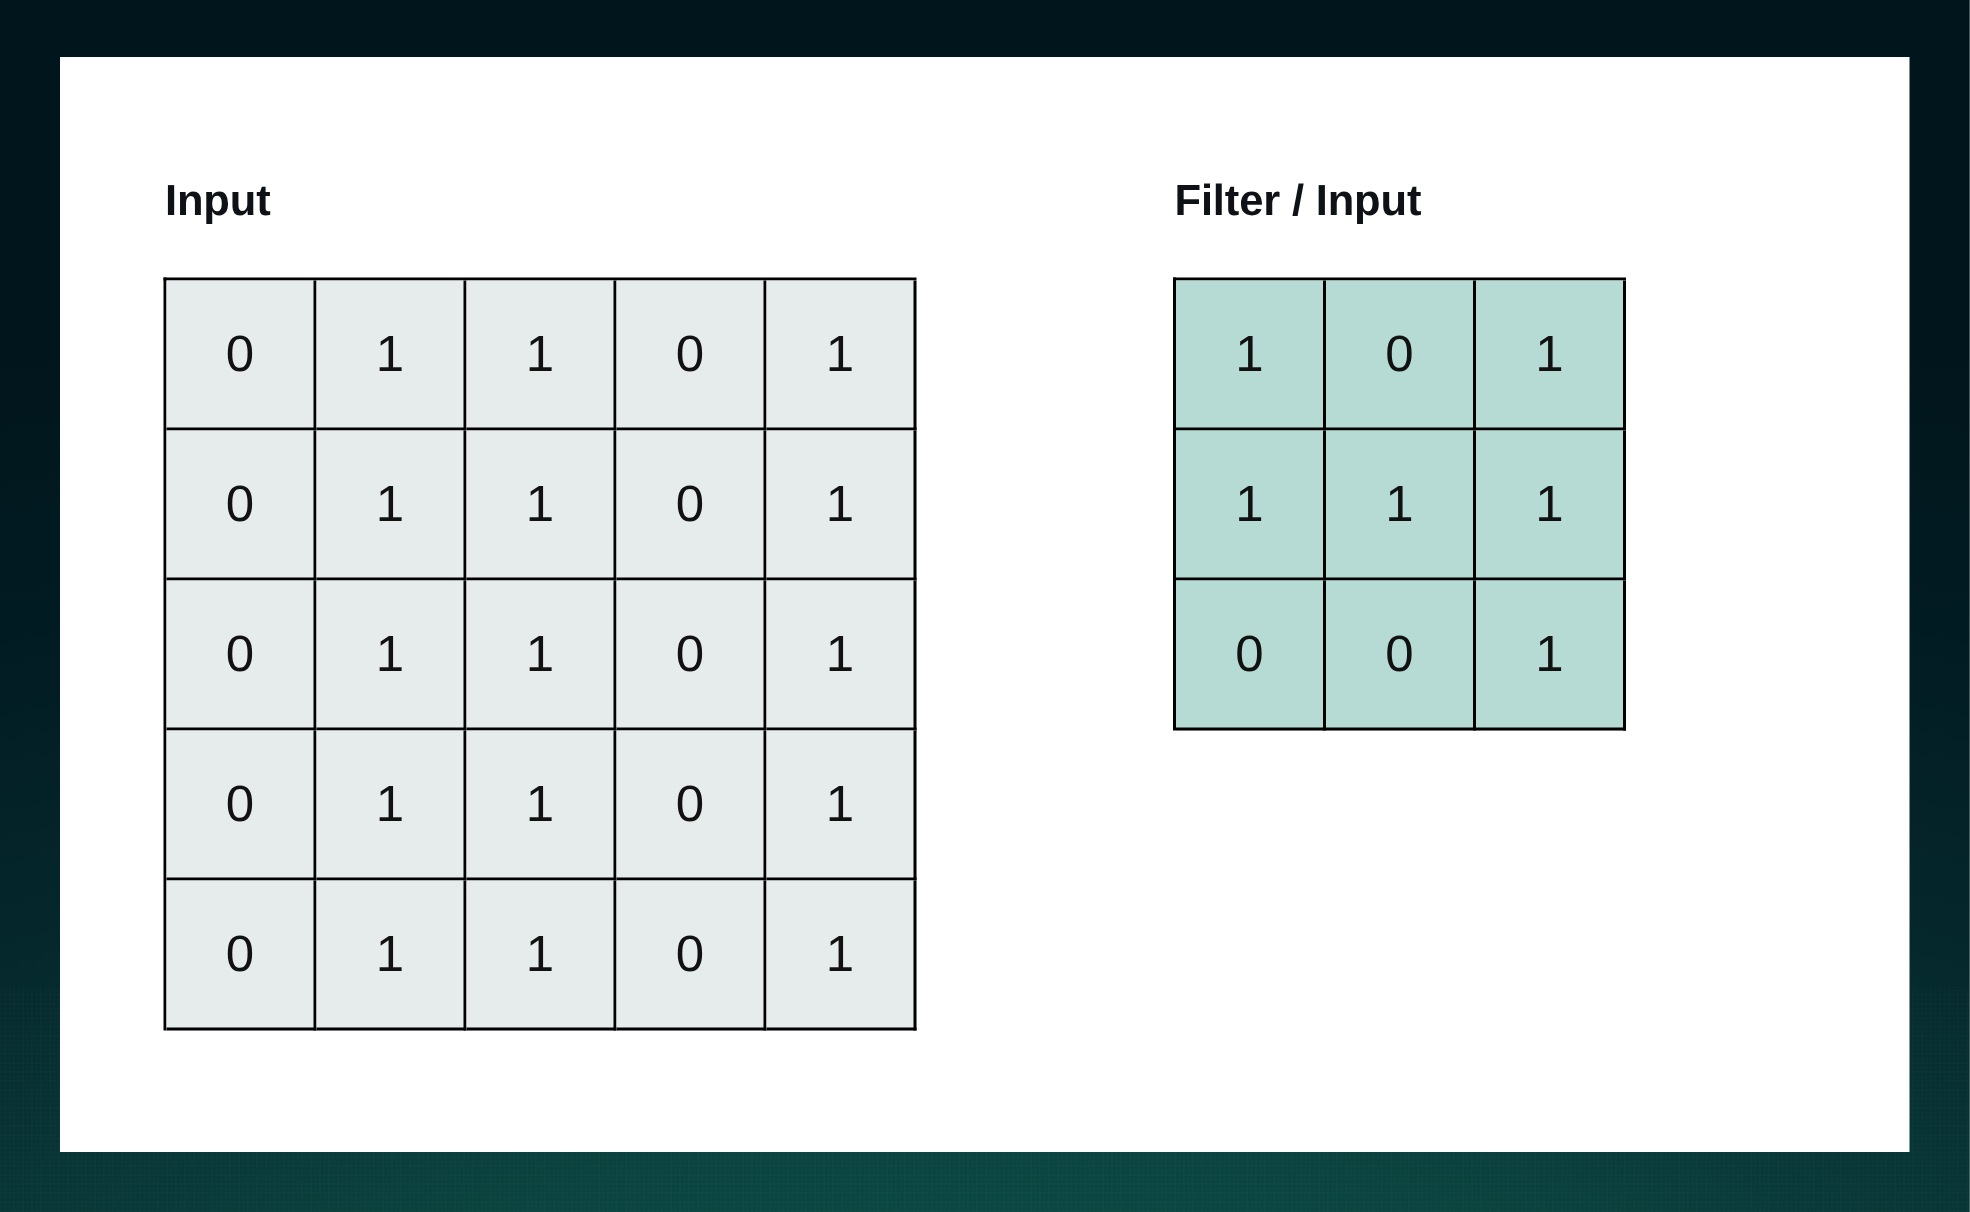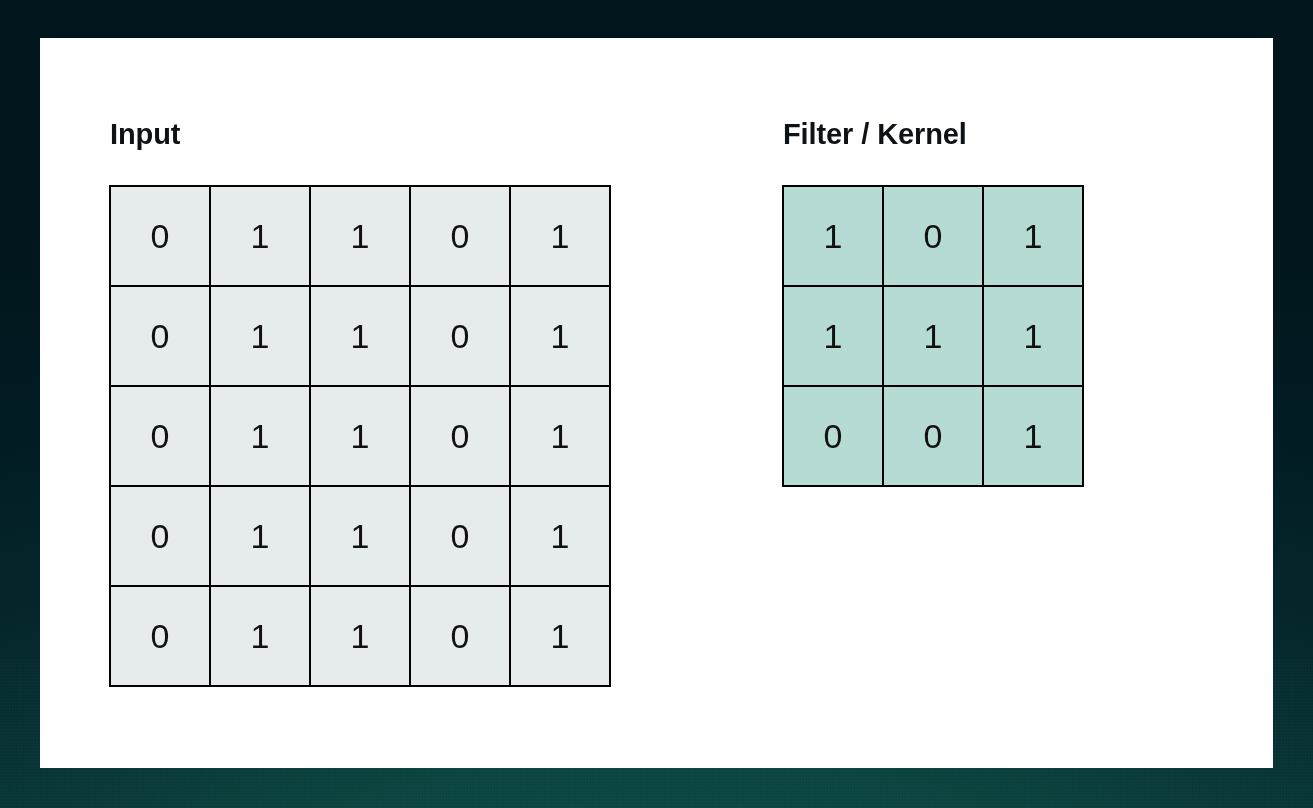--- a/index.html
+++ b/index.html
@@ -125,21 +125,21 @@
         <div class="cell cell-input">1</div>
         <div class="cell cell-input">0</div>
         <div class="cell cell-input">1</div>
         <div class="cell cell-input">1</div>
         <div class="cell cell-input">0</div>
         <div class="cell cell-input">1</div>
       </div>
   </section>
 
   <section class="panel" id="kernel-panel">
-    <h2 class="panel-title">Filter / Kernel</h2>
+    <h2 class="panel-title">Filter / Input</h2>
     <div class="grid" id="kernel-grid">
         <div class="cell cell-kernel">1</div>
         <div class="cell cell-kernel">0</div>
         <div class="cell cell-kernel">1</div>
         <div class="cell cell-kernel">1</div>
         <div class="cell cell-kernel">1</div>
         <div class="cell cell-kernel">1</div>
         <div class="cell cell-kernel">0</div>
         <div class="cell cell-kernel">0</div>
         <div class="cell cell-kernel">1</div>

